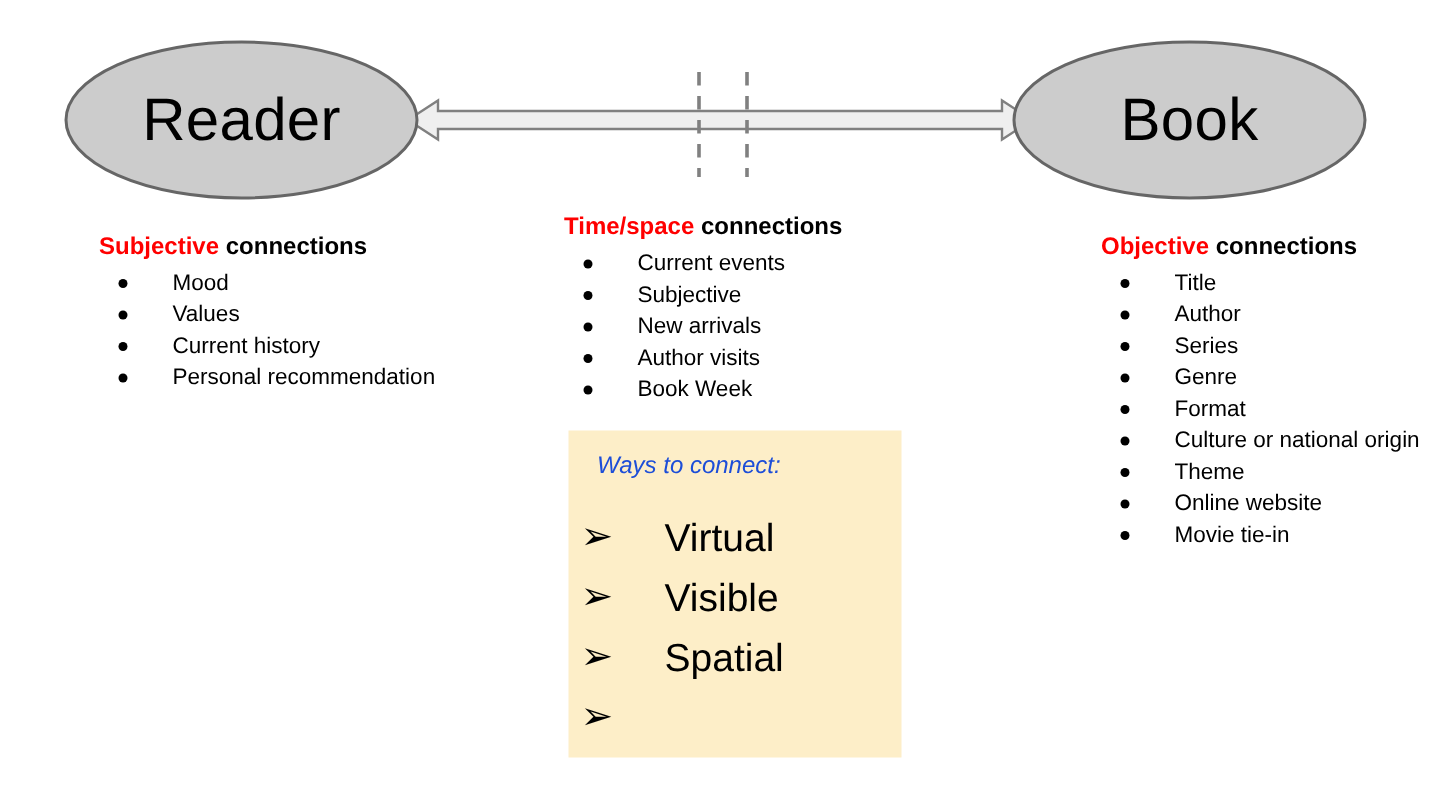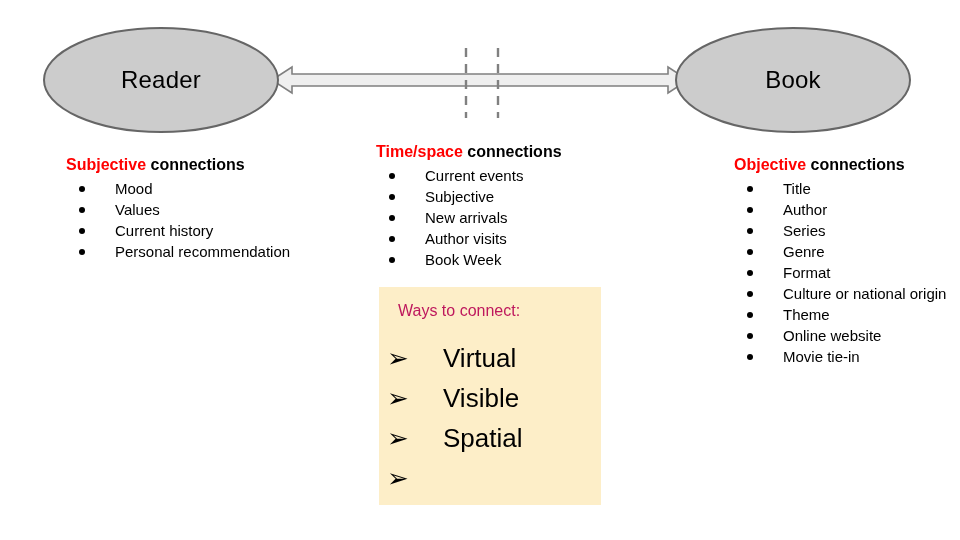--- a/index.html
+++ b/index.html
@@ -39,21 +39,21 @@
   #node-book   { left: 674px; }
   .node-label {
     position: absolute;
     top: 0;
     left: 0;
     width: 238px;
     height: 108px;
     display: flex;
     align-items: center;
     justify-content: center;
-    font-size: 24px;
+    font-size: 40px;
     line-height: 1;
     color: #000000;
     letter-spacing: 0.2px;
   }
 
   #connector {
     position: absolute;
     left: 270px;
     top: 30px;
     width: 420px;
@@ -108,21 +108,22 @@
     width: 222px;
     height: 218px;
     background: #fdeec8;
   }
   #ways-title {
     position: absolute;
     left: 19px;
     top: 14px;
     font-size: 16px;
     line-height: 20px;
-    color: #be185d;
+    color: #1d4ed8;
+    font-style: italic;
   }
   ul.arrow-list {
     position: absolute;
     left: 0;
     top: 51px;
     margin: 0;
     padding: 0;
     list-style: none;
     width: 222px;
   }

